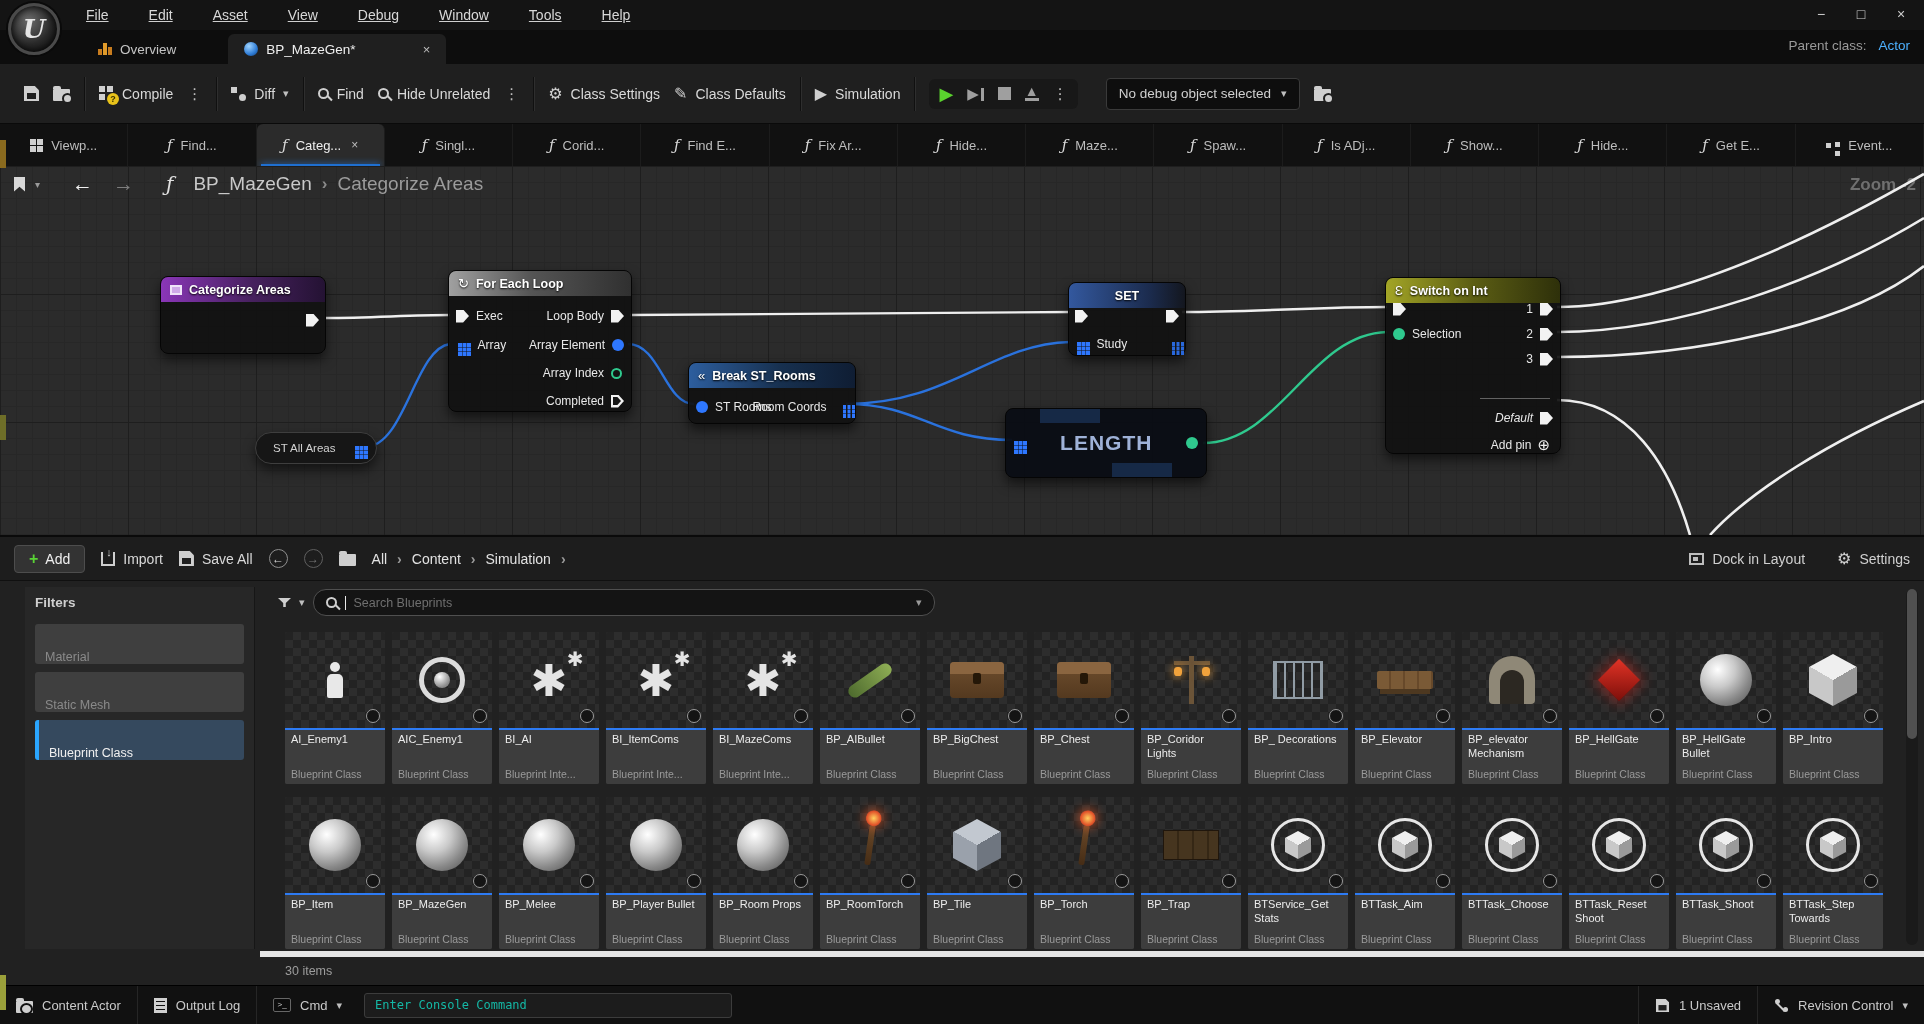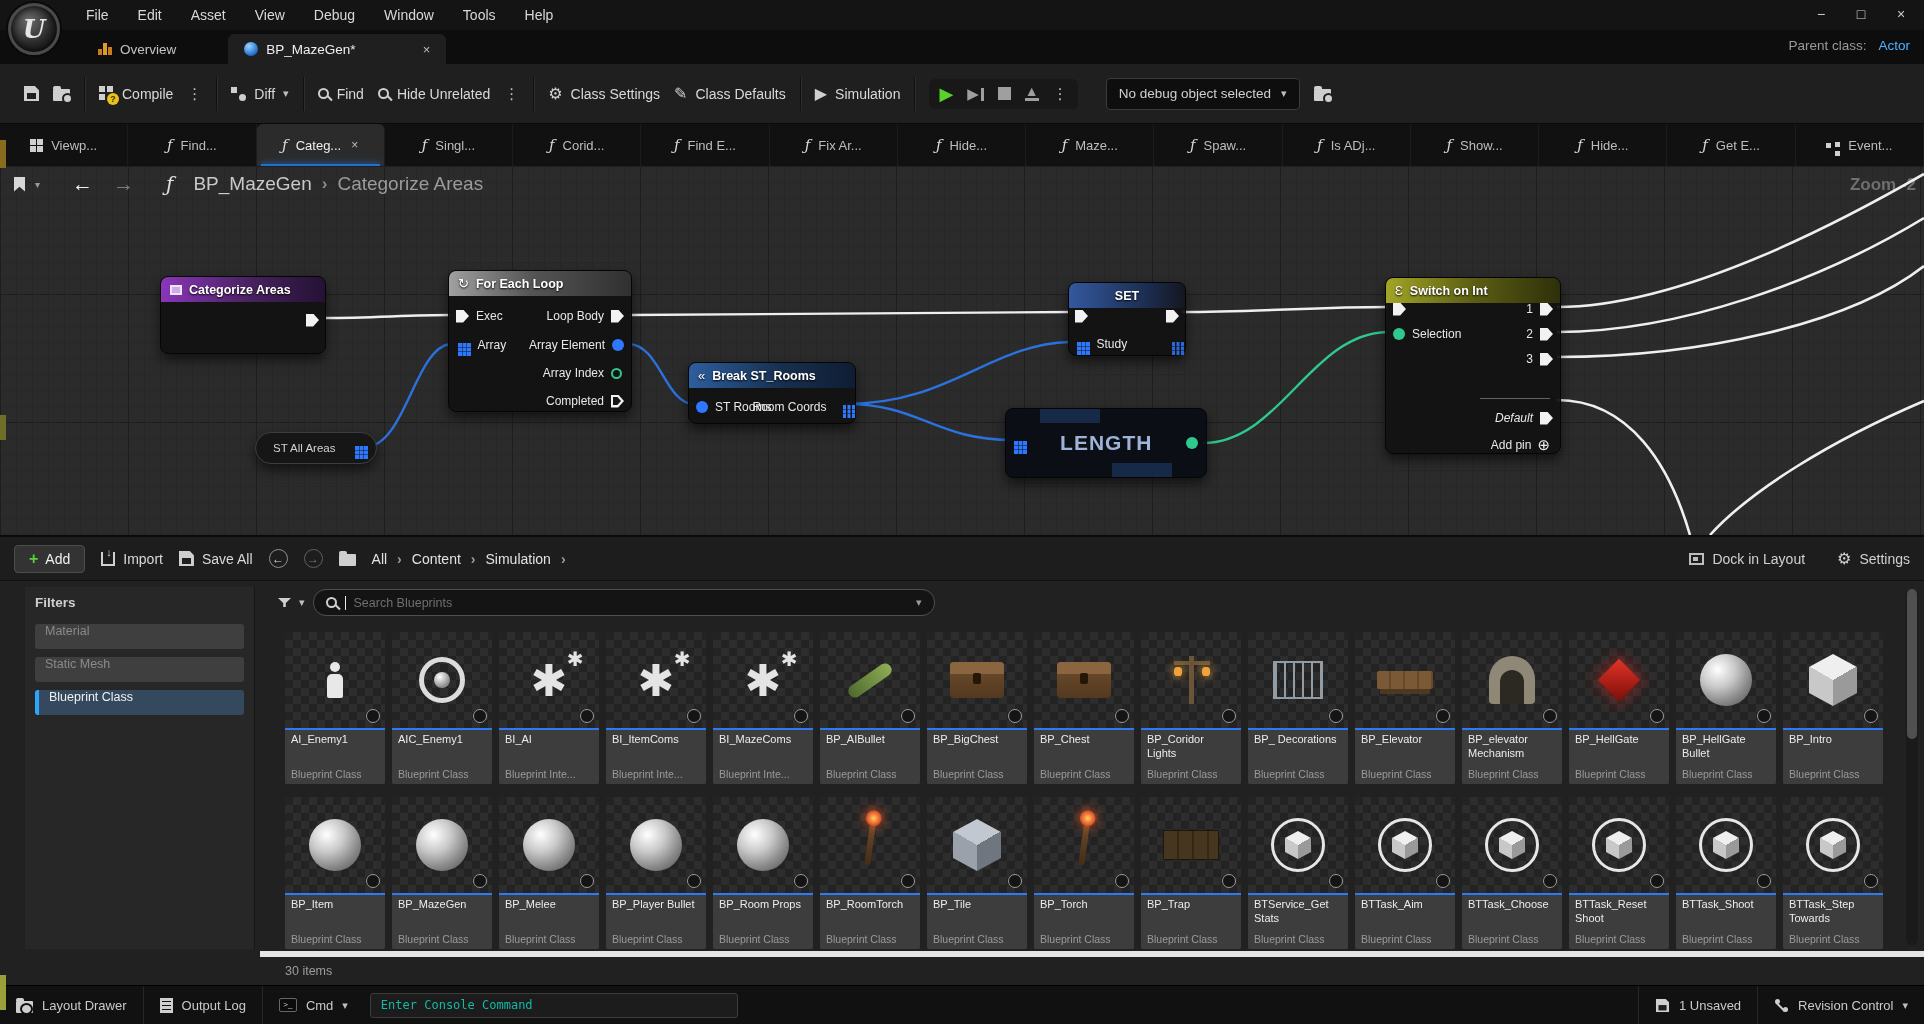--- a/index.html
+++ b/index.html
@@ -2,21 +2,21 @@
 <html><head>
 <meta charset="utf-8">
 <style>
   * { margin:0; padding:0; box-sizing:border-box; }
   html,body { width:1924px; height:1024px; overflow:hidden; background:#101010;
     font-family:"Liberation Sans","DejaVu Sans",sans-serif; -webkit-font-smoothing:antialiased; }
   .app { position:relative; width:1924px; height:1024px; background:#141414; color:#cfcfcf; }
 
   
   .menubar { position:absolute; left:0; top:0; right:0; height:30px; background:#141414;
-    display:flex; align-items:center; padding-left:72px; gap:1px; }
+    display:flex; align-items:center; padding-left:72px; gap:12px;text-decoration:underline; }
   .menubar .mi { padding:4px 14px; font-size:14px; color:#d8d8d8; cursor:default; }
   .winbtns { position:absolute; right:6px; top:2px; display:flex; gap:6px; }
   .winbtns span { width:34px; height:24px; display:flex; align-items:center; justify-content:center;
     color:#cfcfcf; font-size:14px; }
   .logo { position:absolute; left:8px; top:3px; width:52px; height:52px; border-radius:50%;
     background:radial-gradient(circle at 38% 32%, #6a6a6a, #2a2a2a 55%, #0c0c0c);
     border:3px solid #4a4a4a; box-shadow:0 0 0 2px #0a0a0a, inset 0 0 8px #000;
     display:flex; align-items:center; justify-content:center; z-index:6;
     color:#e6e6e6; font-family:"DejaVu Serif",serif; font-style:italic; font-weight:bold; font-size:26px; }
 
@@ -142,22 +142,22 @@
   .circbtn.dim { color:#7a7a7a; border-color:#5f5f5f; }
   .cbpath { display:flex; align-items:center; gap:10px; font-size:14px; color:#e2e2e2; }
   .cbpath .psep { color:#9a9a9a; font-weight:bold; }
   .cbhead .spacer { flex:1; }
   .ic-dock { width:15px; height:12px; border:2px solid #bdbdbd; }
   .ic-dock::after { content:""; position:absolute; left:2px; top:2px; width:5px; height:4px; background:#bdbdbd; }
   .cbright { display:flex; align-items:center; gap:8px; color:#d0d0d0; }
 
   .filters { position:absolute; left:25px; top:50px; width:230px; bottom:36px; background:#272727; border-right:1px solid #161616; padding:8px 10px; }
   .filters h4 { font-size:13.5px; color:#cfcfcf; font-weight:bold; margin-bottom:14px; }
-  .fitem { height:25px; border-radius:3px; background:#3f3f3f; color:#8a8a8a; font-size:12.5px;
-    display:flex; align-items:flex-start; padding:0 10px; margin-bottom:8px; }
+  .fitem { height:40px; border-radius:3px; background:#3f3f3f; color:#8a8a8a; font-size:12.5px;
+    display:flex; align-items:flex-end; padding:0 10px; margin-bottom:8px; }
   .fitem.selected { background:#35495e; color:#f0f0f0; border-left:4px solid #2aa6ff; }
   .fitem.dim {}
 
   .searchrow { position:absolute; left:278px; top:52px; display:flex; align-items:center; gap:8px; }
   .ic-funnel { width:13px; height:9px; background:#cfcfcf; clip-path:polygon(0 0,100% 0,60% 55%,60% 100%,40% 100%,40% 55%); }
   .searchbox { width:622px; height:27px; background:#141414; border:1px solid #4f4f4f; border-radius:13px;
     display:flex; align-items:center; gap:8px; padding:1px 12px; }
   .searchbox .lens { flex:none; }
   .caret { width:1px; height:14px; background:#e8e8e8; }
   .searchbox .ph { color:#6f6f6f; font-size:12.5px; flex:1; }
@@ -1003,21 +1003,21 @@
         <div class="sthumb"></div>
       </div>
     <div class="cbfoot">
         <span>30 items</span>
       </div>
   </div>
 
   <div class="statusbar">
     <span class="sbitem">
         <span class="ic ic-drawer"></span>
-        <span>Layout Drawer</span>
+        <span>Content Actor</span>
       </span>
     <span class="sbsep"></span>
     <span class="sbitem">
         <span class="ic ic-doc"></span>
         <span>Output Log</span>
       </span>
     <span class="sbsep"></span>
     <span class="sbitem">
         <span class="ic ic-console">&gt;_</span>
         <span>Cmd</span>

